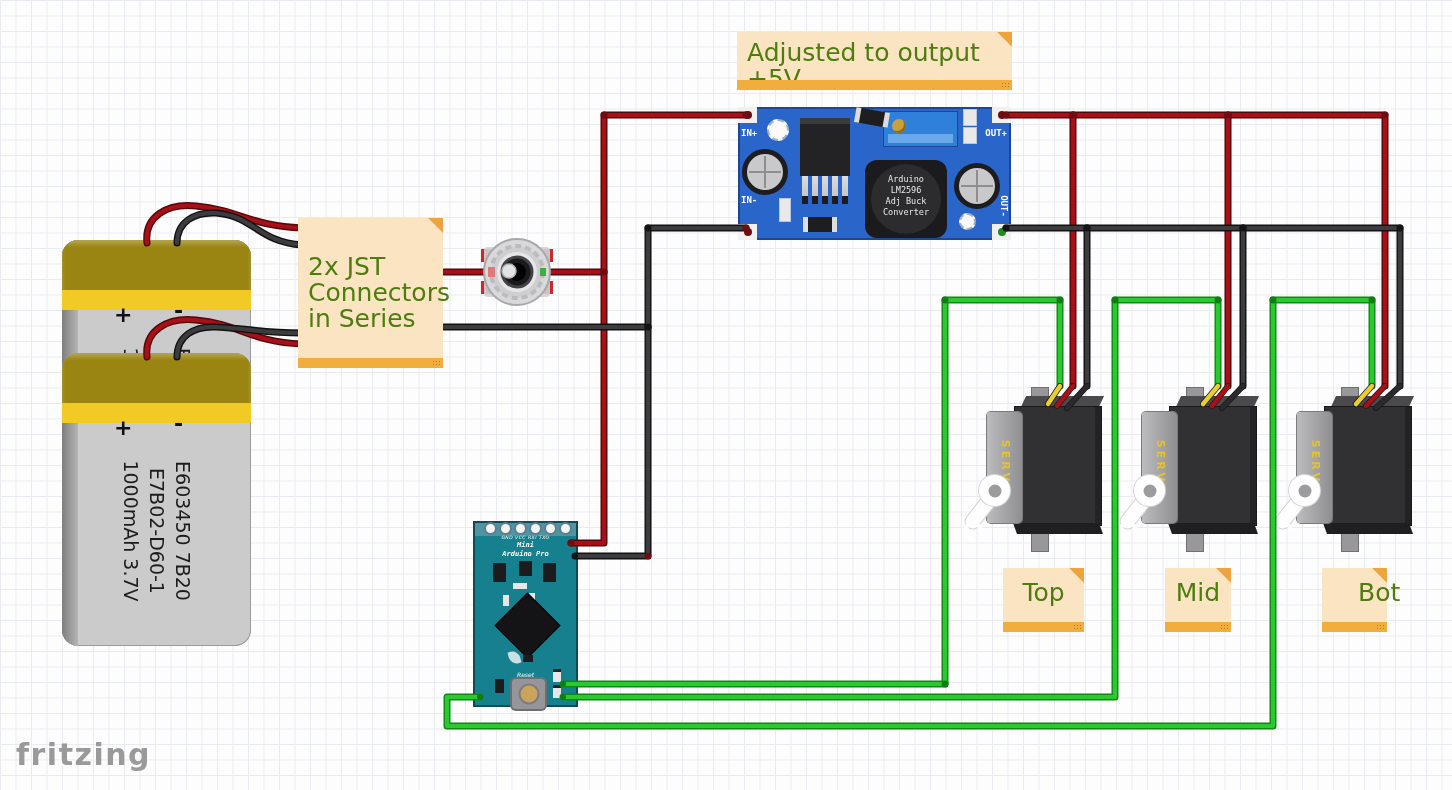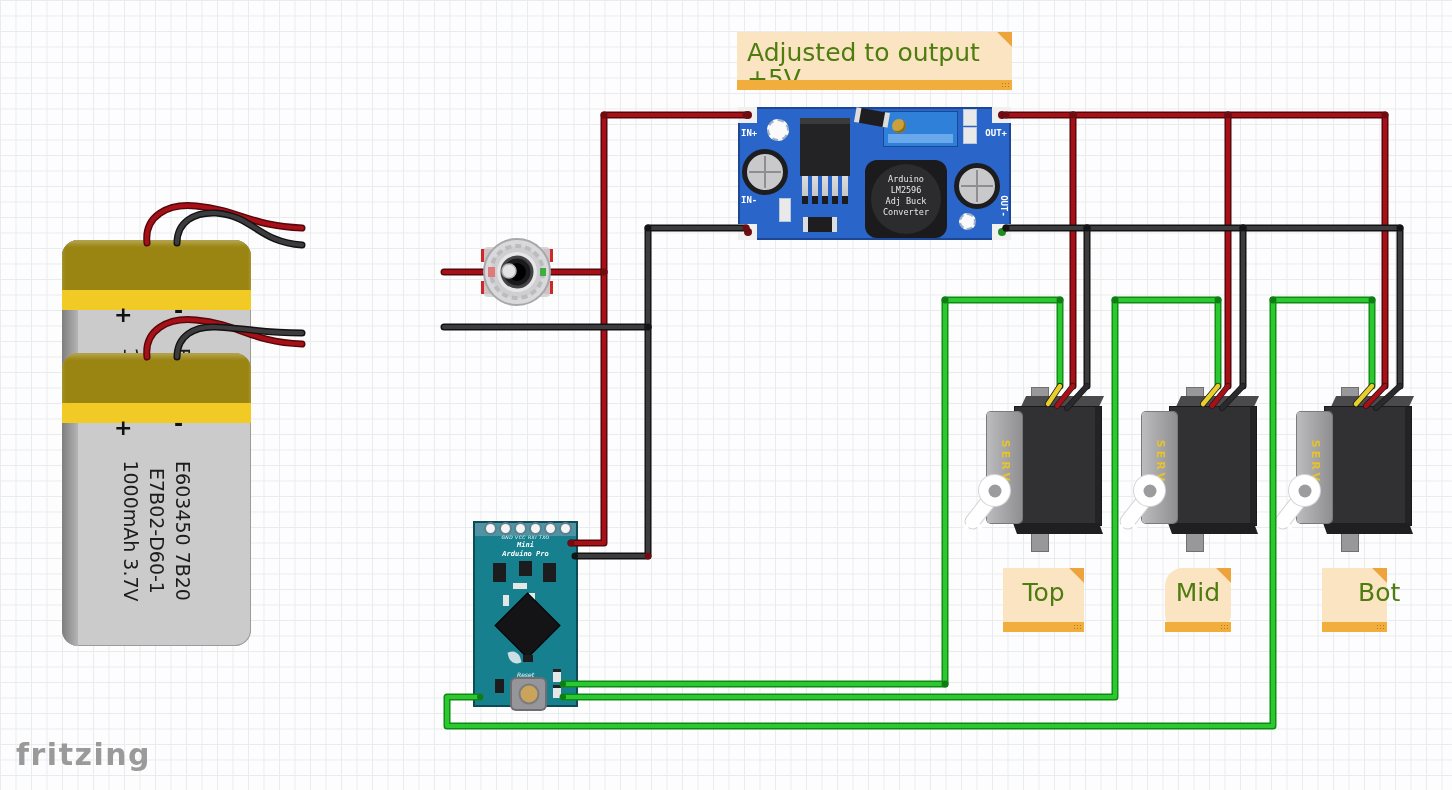--- a/index.html
+++ b/index.html
@@ -394,25 +394,34 @@
     <circle cx="41" cy="41" r="9" fill="#000"></circle>
     <circle cx="33" cy="40" r="7" fill="#e3e3e5" stroke="#b5b5b7" stroke-width="1.5"></circle>
     <rect x="12" y="36" width="7" height="10" fill="#e07a7a"></rect>
     <rect x="64" y="37" width="6" height="8" fill="#3fae3f"></rect>
   </svg>
 
   <div class="note abs" style="left:737px;top:32px;width:275px;height:58px;">
     <span>Adjusted to output +5V</span>
     <div class="foldcut"></div><div class="fold"></div><div class="bar"></div><div class="grip"></div>
   </div>
+  <div class="note abs" style="left:298px;top:218px;width:145px;height:150px;padding-top:36px;">
+    <div>2x JST</div>
+    <div>Connectors</div>
+    <div>in Series</div>
+    <div class="foldcut"></div>
+      <div class="fold"></div>
+      <div class="bar"></div>
+      <div class="grip"></div>
+  </div>
   <div class="note abs" style="left:1003px;top:568px;width:81px;height:64px;padding-top:12px;text-align:center;">
     <span>Top</span>
     <div class="foldcut"></div><div class="fold"></div><div class="bar"></div><div class="grip"></div>
   </div>
-  <div class="note abs" style="left:1165px;top:568px;width:66px;height:64px;padding-top:12px;text-align:center;border-radius:18px;">
+  <div class="note abs" style="left:1165px;top:568px;width:66px;height:64px;padding-top:12px;text-align:center;">
     <span>Mid</span>
     <div class="foldcut"></div><div class="fold"></div><div class="bar"></div><div class="grip"></div>
   </div>
   <div class="note abs" style="left:1322px;top:568px;width:65px;height:64px;padding-top:12px;padding-left:36px;">
     <span>Bot</span>
     <div class="foldcut"></div><div class="fold"></div><div class="bar"></div><div class="grip"></div>
   </div>
 
   <div class="watermark abs" style="left:16px;top:737px;">fritzing</div>
 </div>

